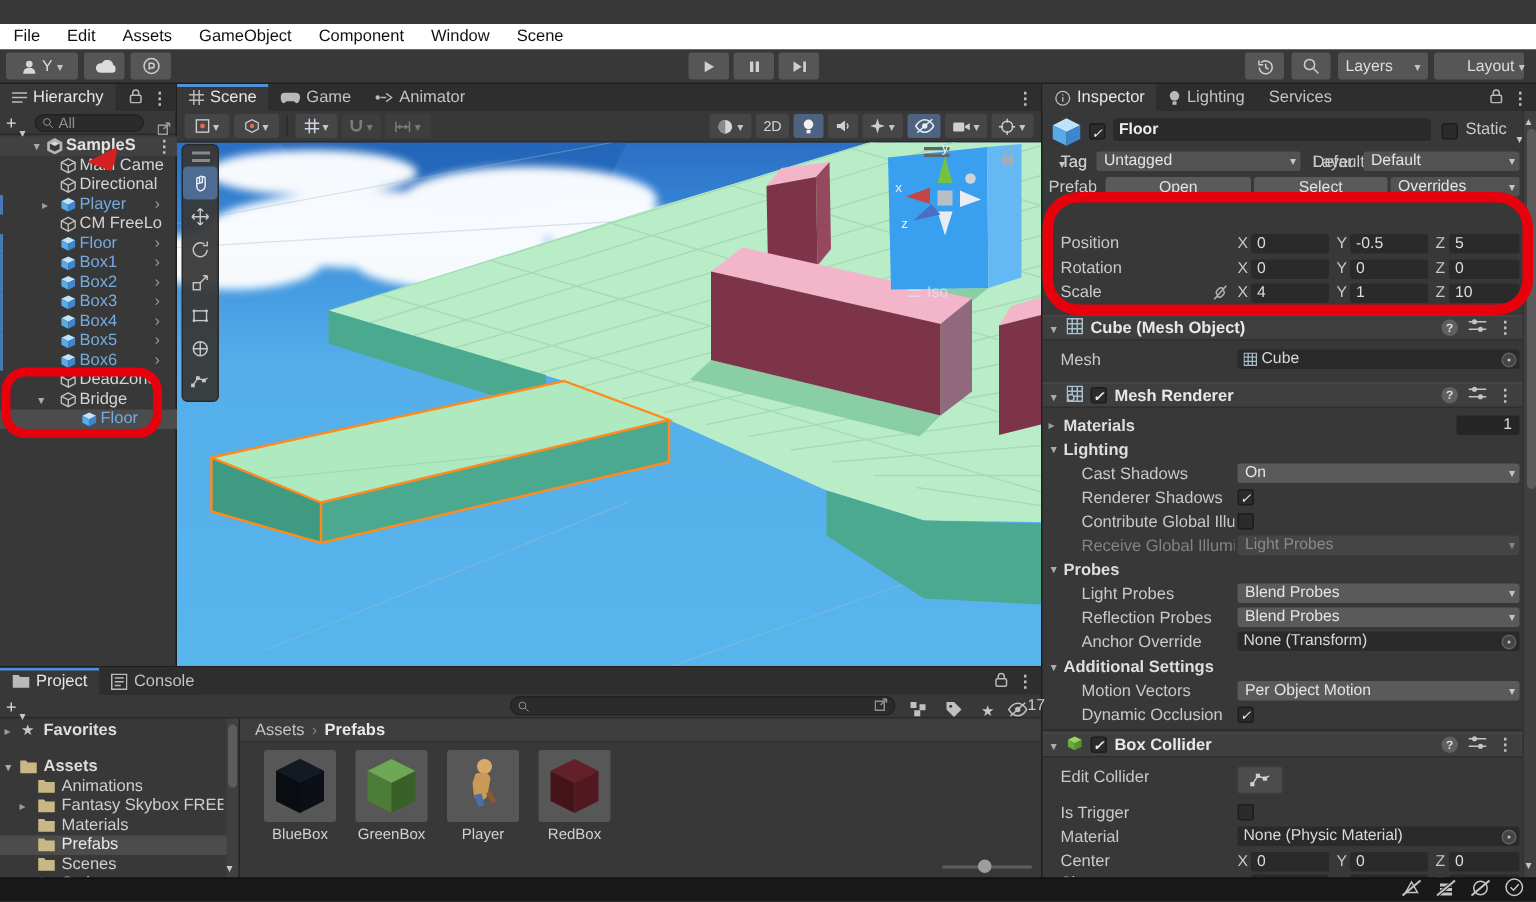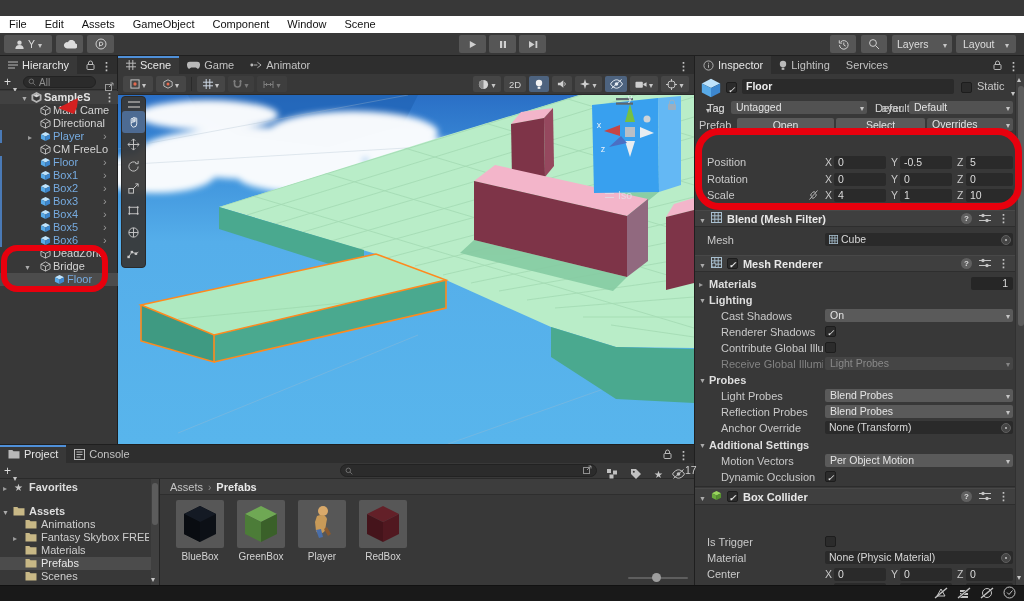--- a/index.html
+++ b/index.html
@@ -142,21 +142,21 @@
     <div class="tbtn" style="left:861px;width:26px">
       <svg width="12" height="12" viewBox="0 0 12 12">
           <circle cx="5" cy="5" r="3.4" fill="none" stroke="#cfcfcf"></circle>
           <path d="M7.7 7.7 11 11" stroke="#cfcfcf"></path>
         </svg>
     </div>
     <div class="tbtn" style="left:892px;width:60px;justify-content:space-between;padding:0 5px">
       <span>Layers</span>
         <span class="cd"></span>
     </div>
-    <div class="tbtn" style="left:956px;width:60px;justify-content:space-between;padding:0 7px">
+    <div class="tbtn" style="left:956px;width:60px;justify-content:space-between;padding:0 22px">
       <span>Layout</span>
         <span class="cd"></span>
     </div>
   </div>
 
   <div class="panel" style="left:0;top:56px;width:118px;height:388px;border-right:1px solid #1f1f1f">
     <div class="tabstrip">
       <div class="tab on">
         <svg width="10" height="8" viewBox="0 0 10 8">
             <path d="M0 1h10M0 4h10M0 7h7" stroke="#b9b9b9"></path>
@@ -713,21 +713,21 @@
         <span class="ax" style="left:262px">Z</span>
         <div class="nf" style="left:271px;top:.5px;width:47px">10</div>
       </div>
 
       <div class="chead" style="top:136px">
         <span class="cD"></span>
         <span><svg width="11" height="11" viewBox="0 0 11 11">
               <rect x=".5" y=".5" width="10" height="10" fill="none" stroke="#a8bfcf"></rect>
               <path d="M.5 3.8h10M.5 7.2h10M3.8.5v10M7.2.5v10" stroke="#a8bfcf"></path>
             </svg></span>
-        <span>Blend (Mesh Filter)</span>
+        <span>Cube (Mesh Object)</span>
         <span class="ri">
             <span class="qh"></span>
             <span><svg width="12" height="10" viewBox="0 0 12 10">
                 <path d="M0 2.5h12M0 7.5h12" stroke="#c4c4c4"></path>
                 <circle cx="4" cy="2.5" r="1.7" fill="#c4c4c4"></circle>
                 <circle cx="8" cy="7.5" r="1.7" fill="#c4c4c4"></circle>
               </svg></span>
             <span class="kb"></span>
           </span>
       </div>
@@ -839,20 +839,31 @@
         <span>Box Collider</span>
         <span class="ri">
             <span class="qh"></span>
             <span><svg width="12" height="10" viewBox="0 0 12 10">
                 <path d="M0 2.5h12M0 7.5h12" stroke="#c4c4c4"></path>
                 <circle cx="4" cy="2.5" r="1.7" fill="#c4c4c4"></circle>
                 <circle cx="8" cy="7.5" r="1.7" fill="#c4c4c4"></circle>
               </svg></span>
             <span class="kb"></span>
           </span>
+      </div>
+      <div class="irow" style="top:437px;height:20px">
+        <span class="ilab">Edit Collider</span>
+        <div class="btn a" style="left:130px;top:0;width:30px;height:18px;border:1px solid #474747;background:#4c4c4c">
+          <svg width="15" height="10" viewBox="0 0 16 10">
+              <path d="M2 8 6 2l5 2 3-2" fill="none" stroke="#d0d0d0"></path>
+              <rect x=".5" y="6.5" width="3" height="3" fill="#d0d0d0"></rect>
+              <rect x="4.5" y=".5" width="3" height="3" fill="#d0d0d0"></rect>
+              <rect x="9.5" y="2.5" width="3" height="3" fill="#d0d0d0"></rect>
+            </svg>
+        </div>
       </div>
       <div class="irow" style="top:461px">
         <span class="ilab">Is Trigger</span>
         <span class="cb" style="left:130px"></span>
       </div>
       <div class="irow" style="top:477px">
         <span class="ilab">Material</span>
         <div class="of">
             <span>None (Physic Material)</span>
           </div>

